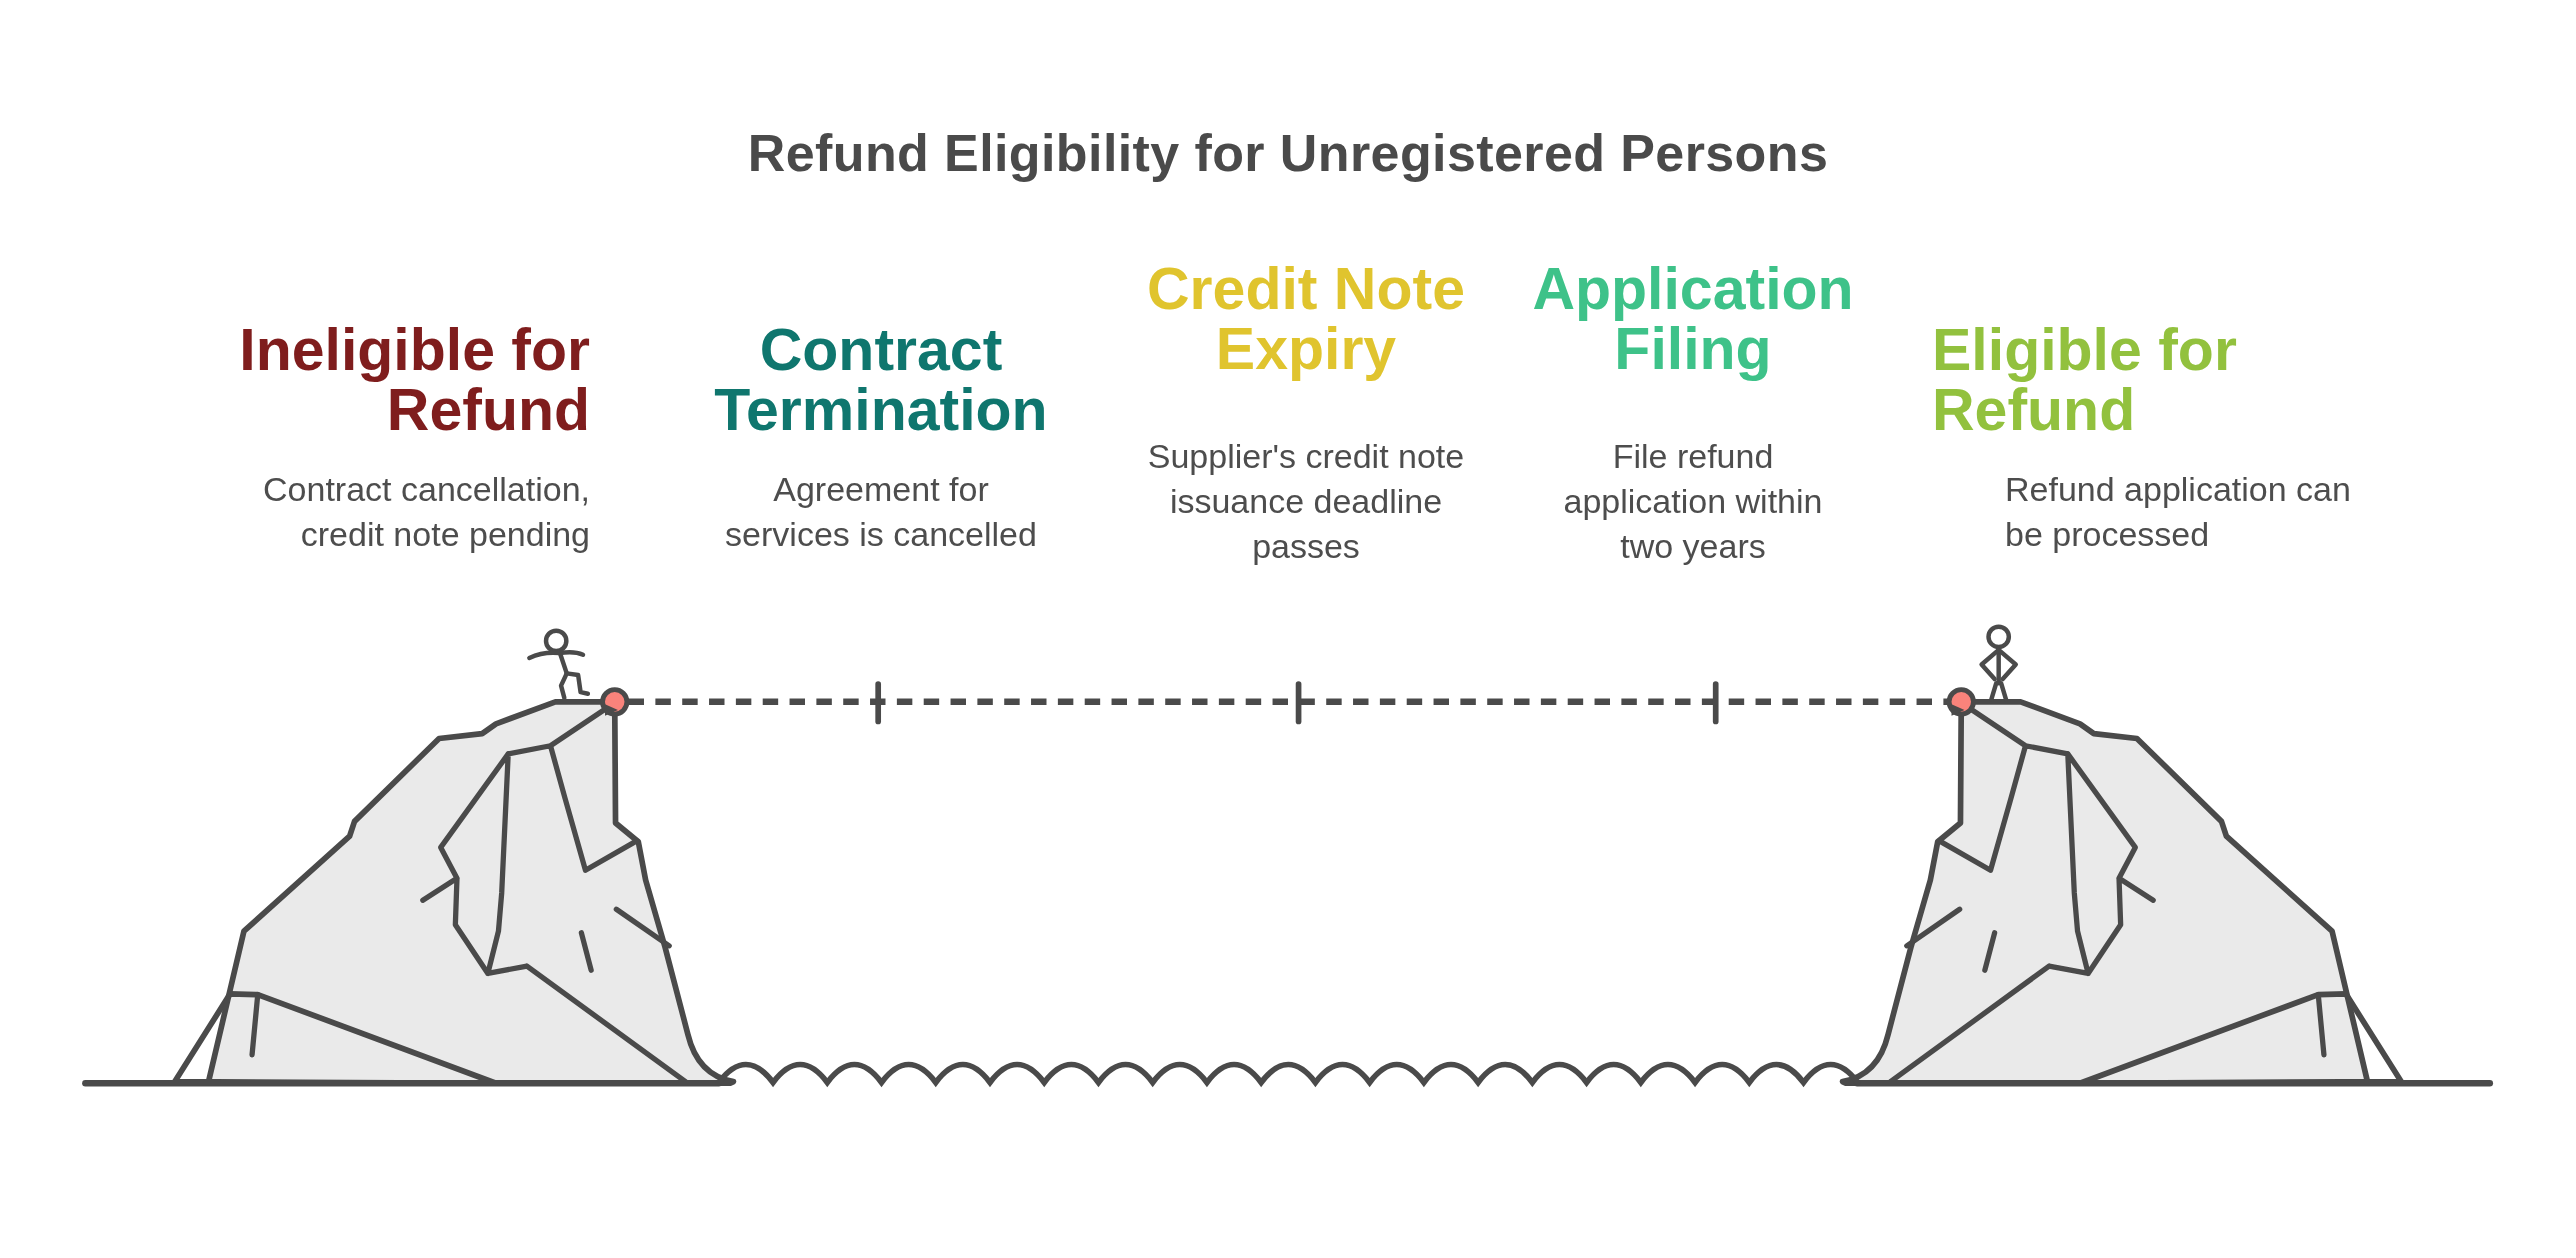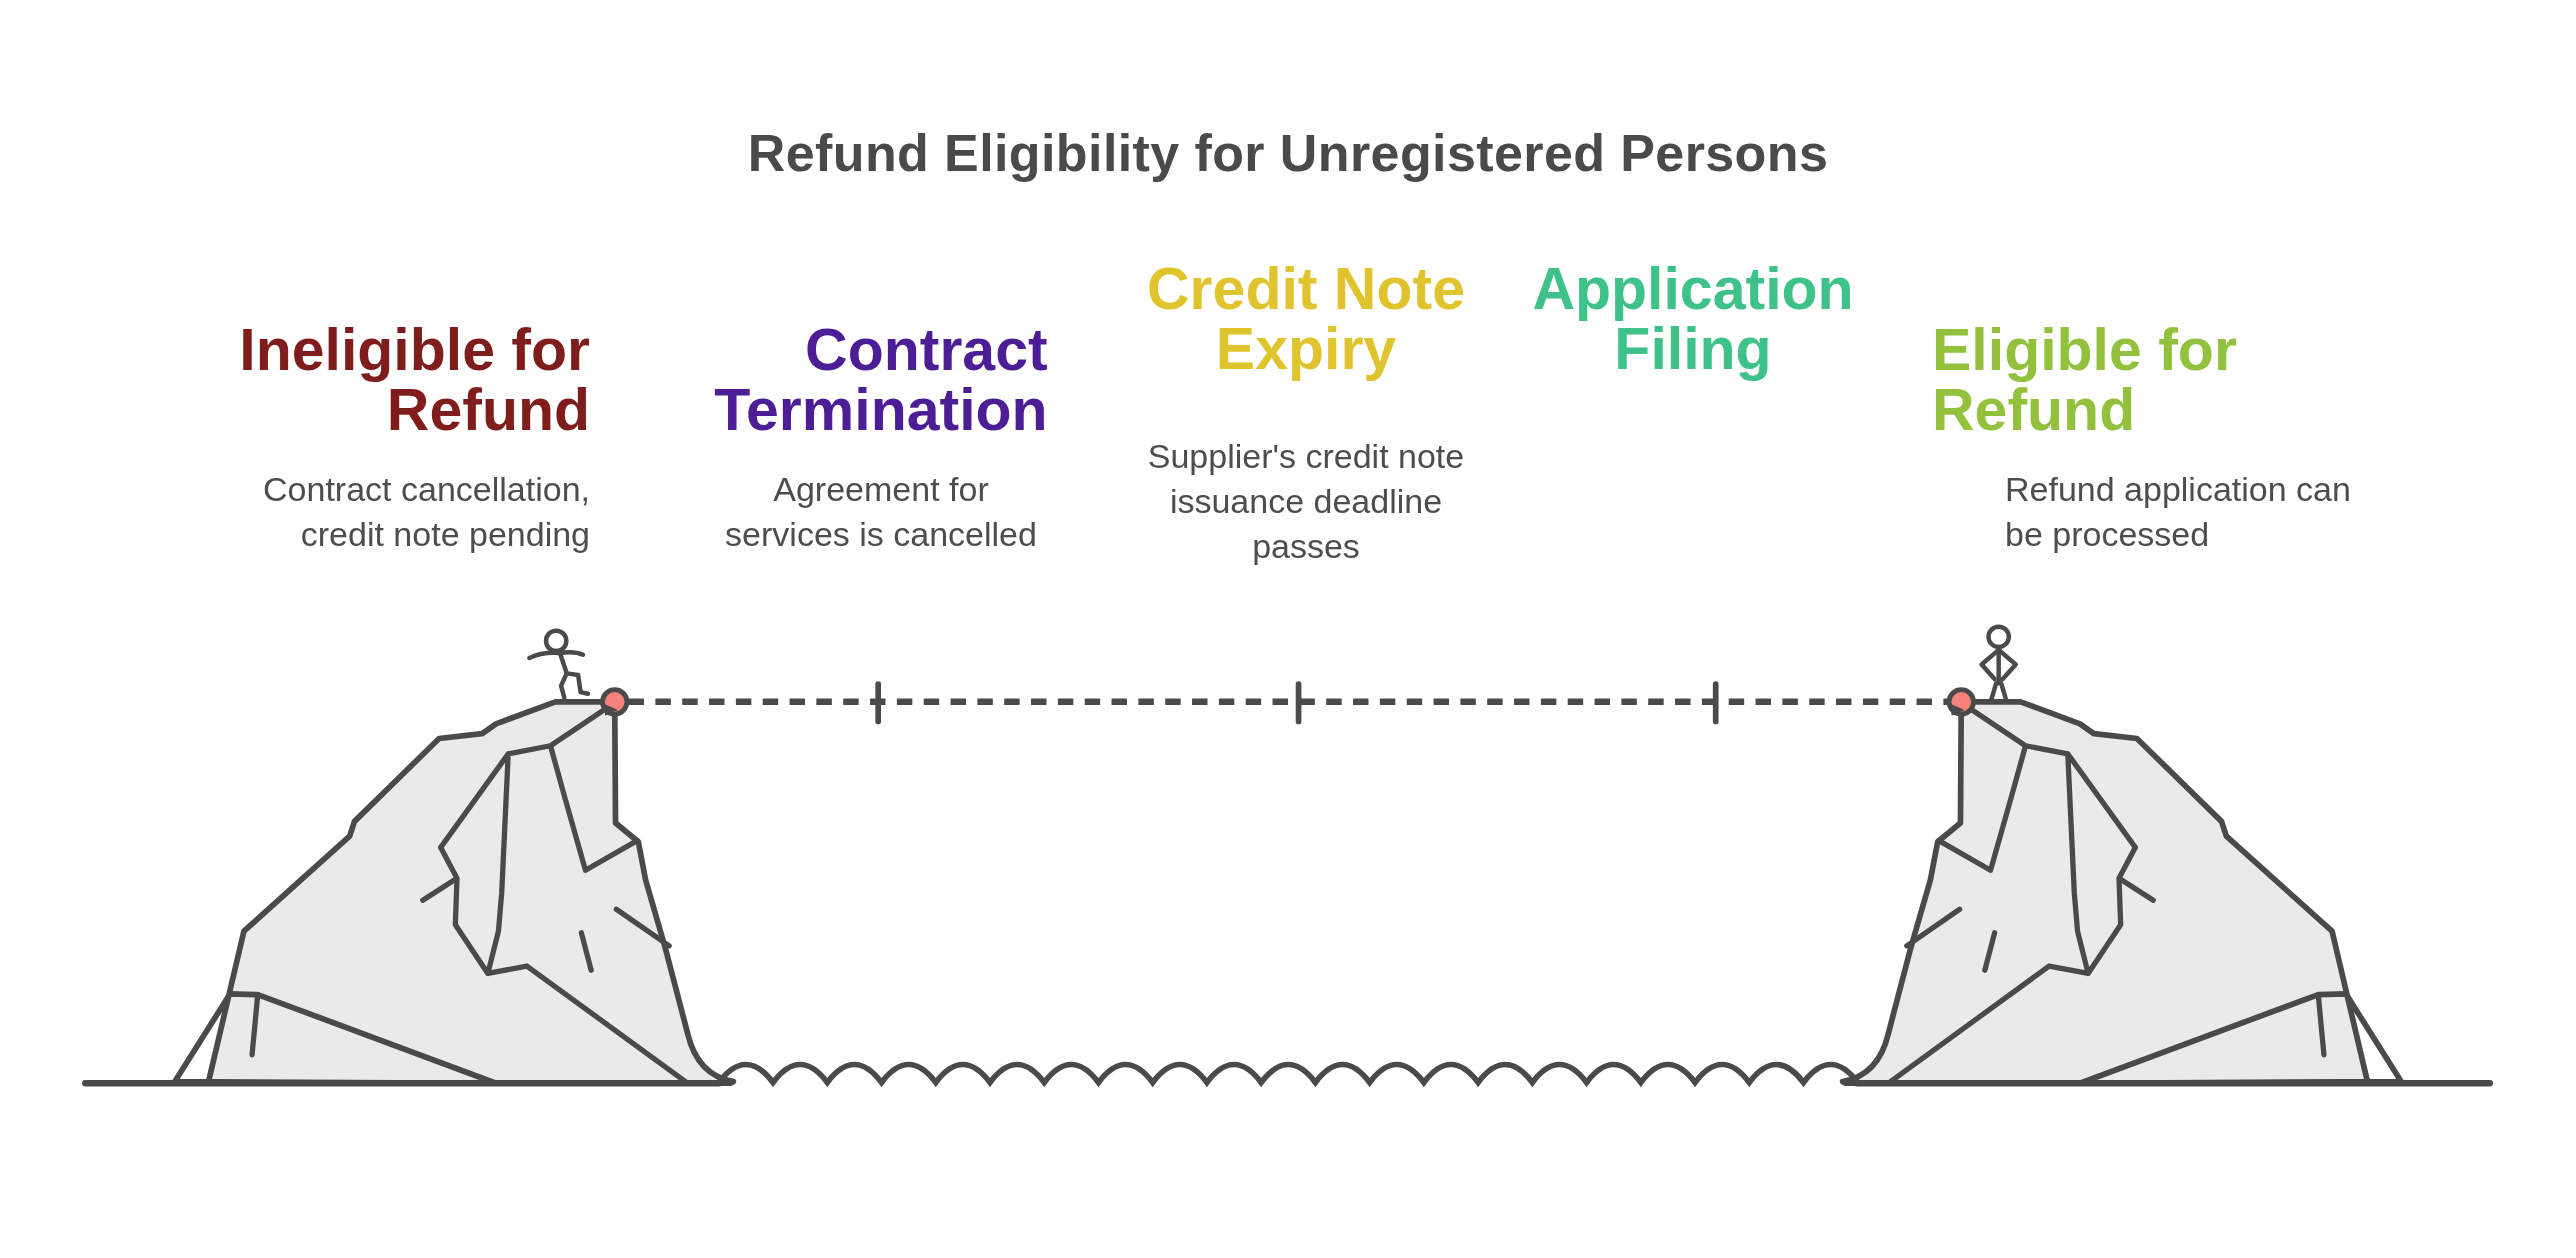--- a/index.html
+++ b/index.html
@@ -60,33 +60,36 @@
 
 <div class="canvas">
 
   <div class="page-title">Refund Eligibility for Unregistered Persons</div>
 
   <div class="stage-label s1" style="color: #7f1d1d;">Ineligible for
 Refund</div>
   <div class="stage-desc  s1">Contract cancellation,
 credit note pending</div>
 
-  <div class="stage-label s2" style="color: #4c1d95; text-align: right;">Contract
+  <div class="stage-label s2" style="color: #0f766e;">Contract
 Termination</div>
   <div class="stage-desc  s2">Agreement for
 services is cancelled</div>
 
   <div class="stage-label s3" style="color: rgb(224, 196, 46);">Credit Note
 Expiry</div>
   <div class="stage-desc  s3">Supplier's credit note
 issuance deadline
 passes</div>
 
   <div class="stage-label s4" style="color: rgb(62, 194, 137);">Application
 Filing</div>
+  <div class="stage-desc  s4">File refund
+application within
+two years</div>
 
   <div class="stage-label s5" style="color: rgb(146, 193, 62);">Eligible for
 Refund</div>
   <div class="stage-desc  s5">Refund application can
 be processed</div>
 
   <svg class="scene" width="2576" height="1259" viewBox="0 0 3168 1548">
 
     <g>
 

